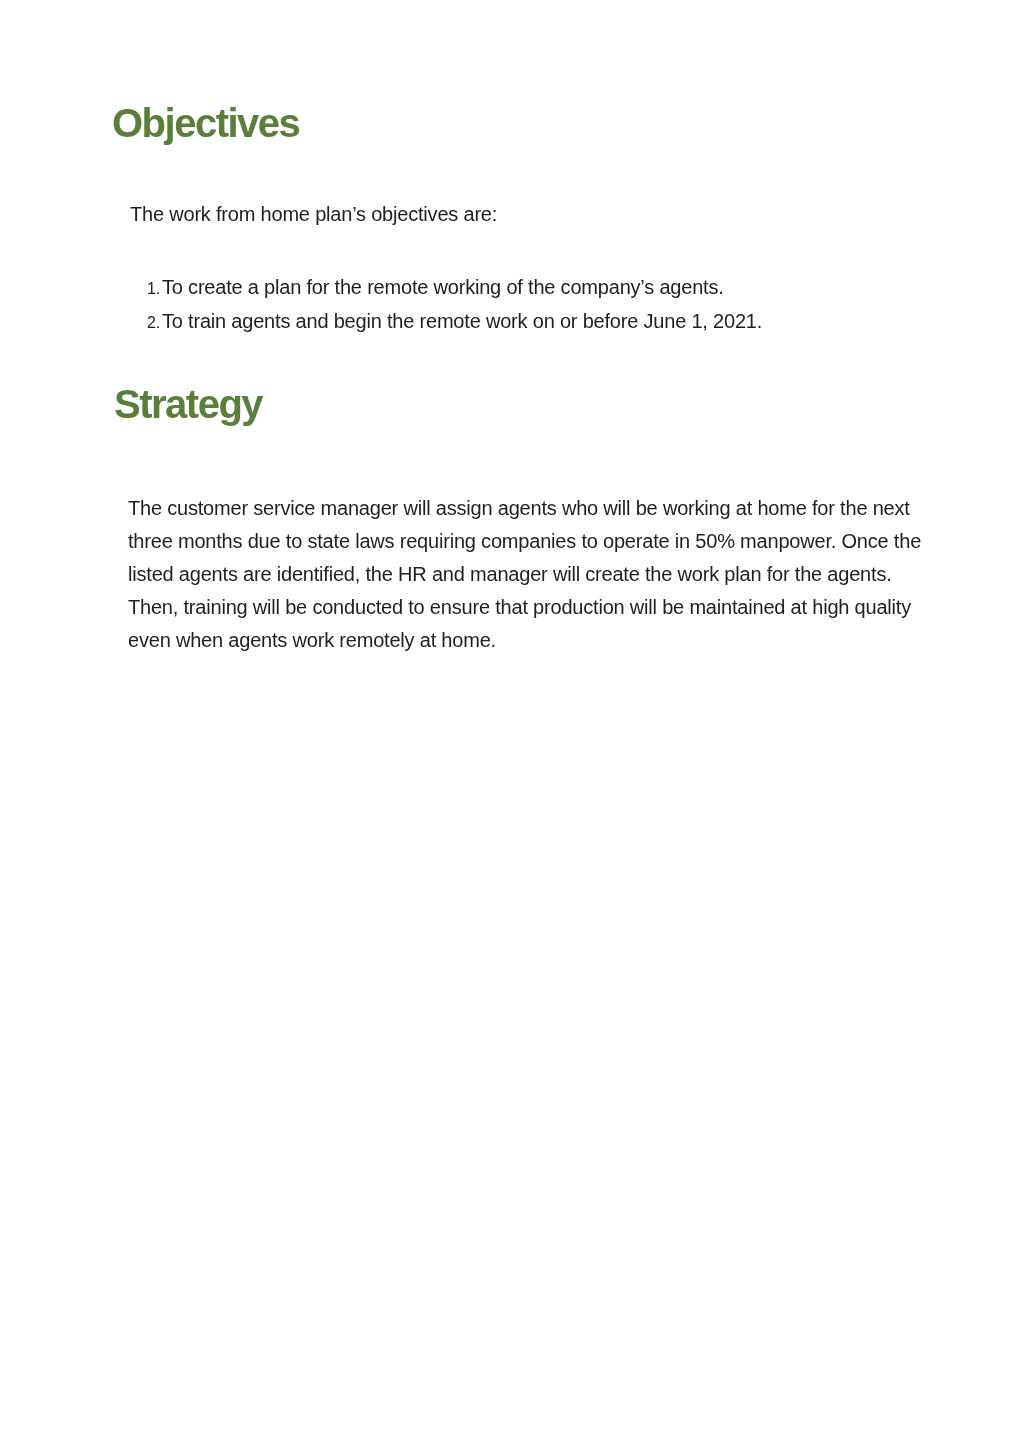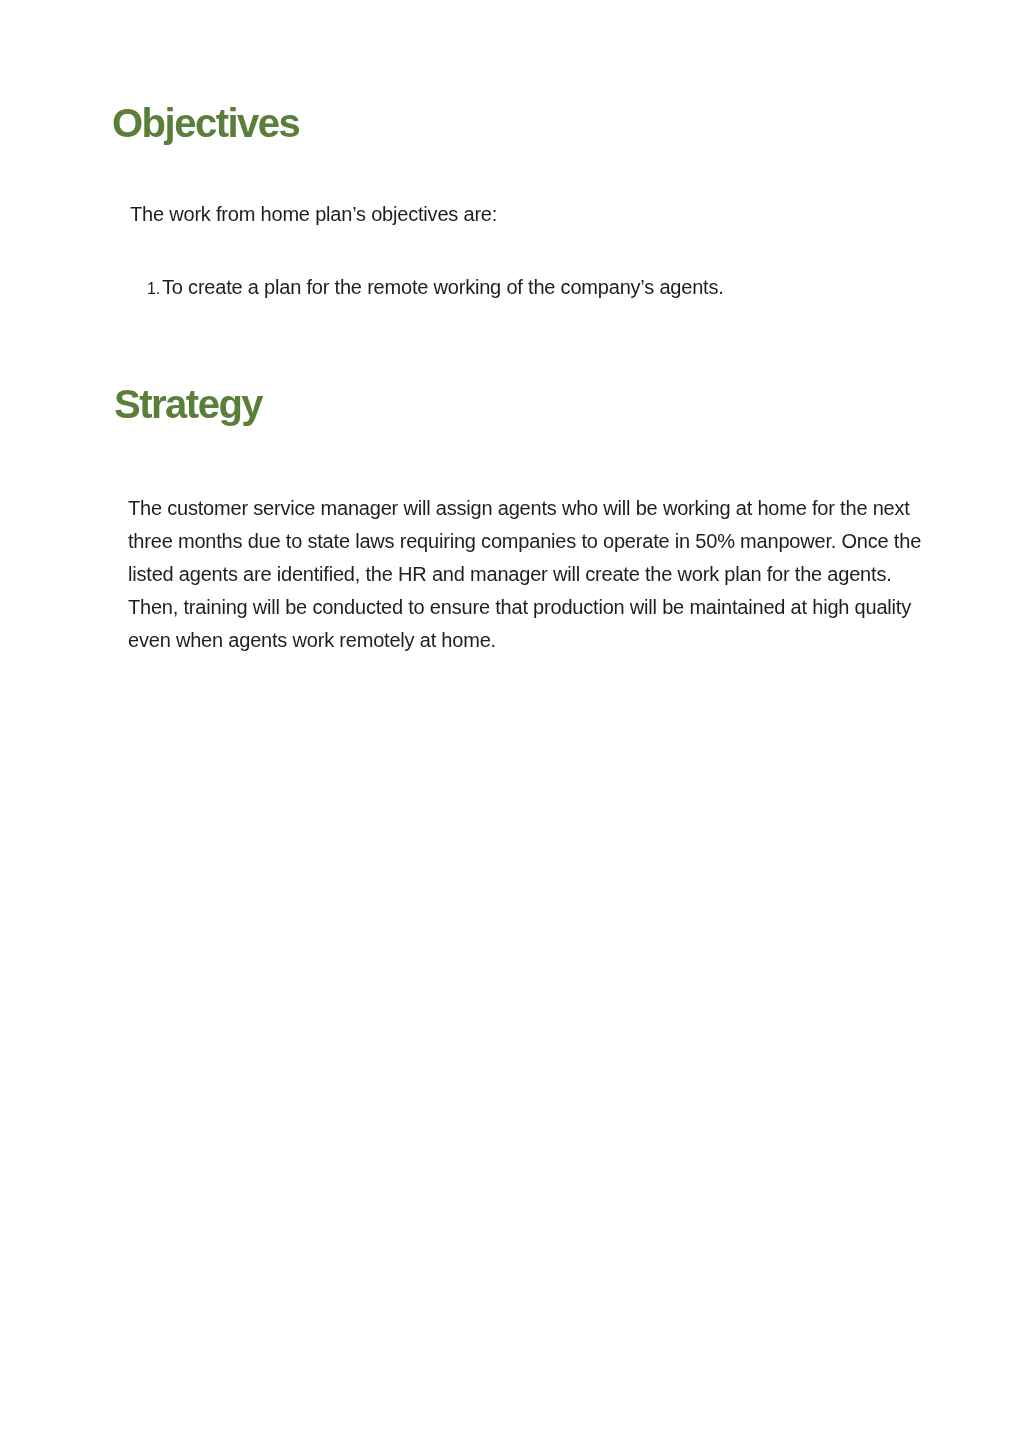--- a/index.html
+++ b/index.html
@@ -21,17 +21,20 @@
 <body>
 
 <h2 id="h-obj" class="heading">Objectives</h2>
 
 <p id="p-intro" class="para">The work from home plan’s objectives are:</p>
 
 <ol class="list">
   <li>
     <span class="num">1.</span><span>To create a plan for the remote working of the company’s agents.</span>
   </li>
+  <li>
+    <span class="num">2.</span><span>To train agents and begin the remote work on or before June 1, 2021.</span>
+  </li>
 </ol>
 
 <h2 id="h-str" class="heading">Strategy</h2>
 
 <p id="p-strategy" class="para">The customer service manager will assign agents who will be working at home for the next three months due to state laws requiring companies to operate in 50% manpower. Once the listed agents are identified, the HR and manager will create the work plan for the agents. Then, training will be conducted to ensure that production will be maintained at high quality even when agents work remotely at home.</p>
 
 </body></html>

